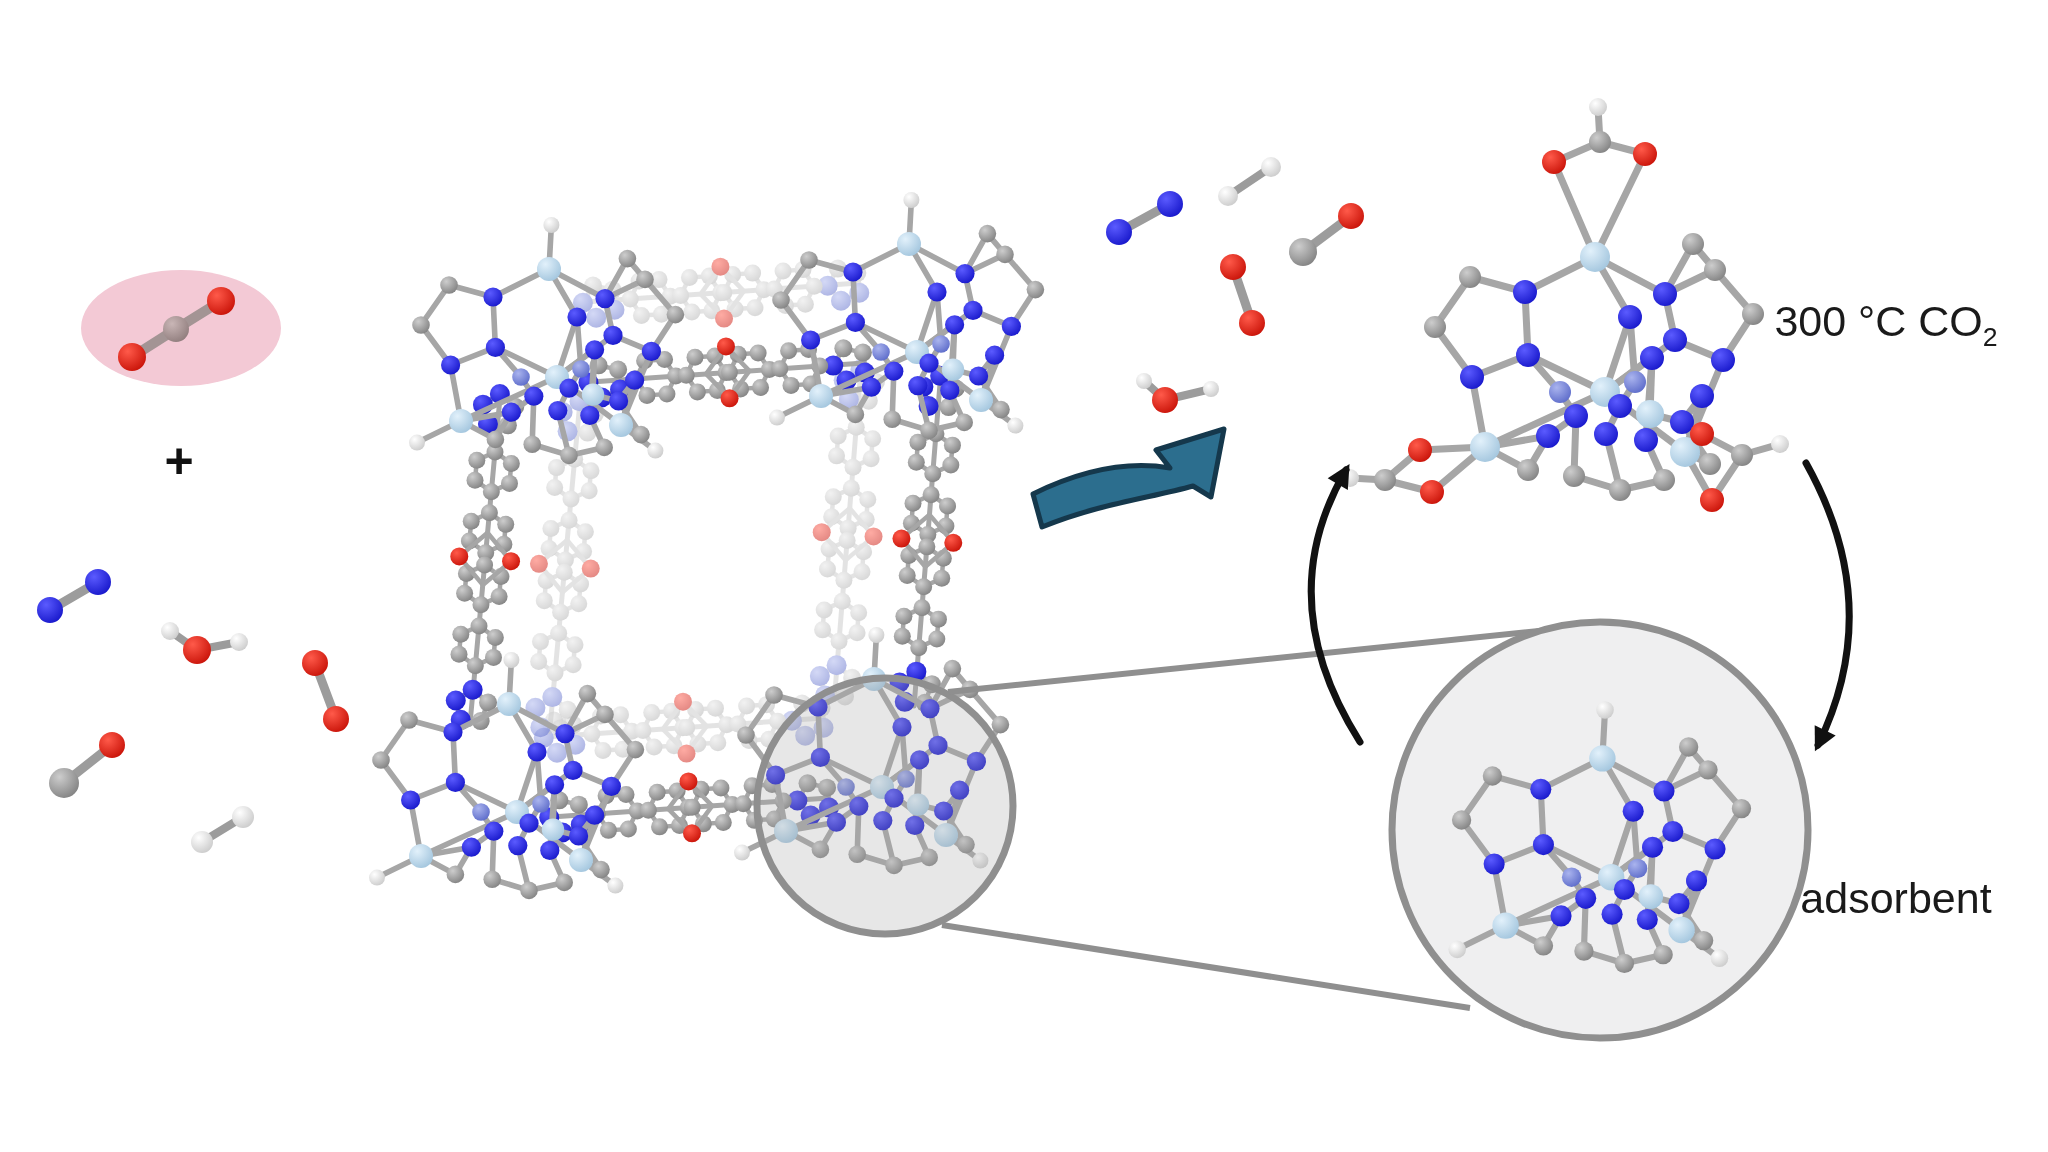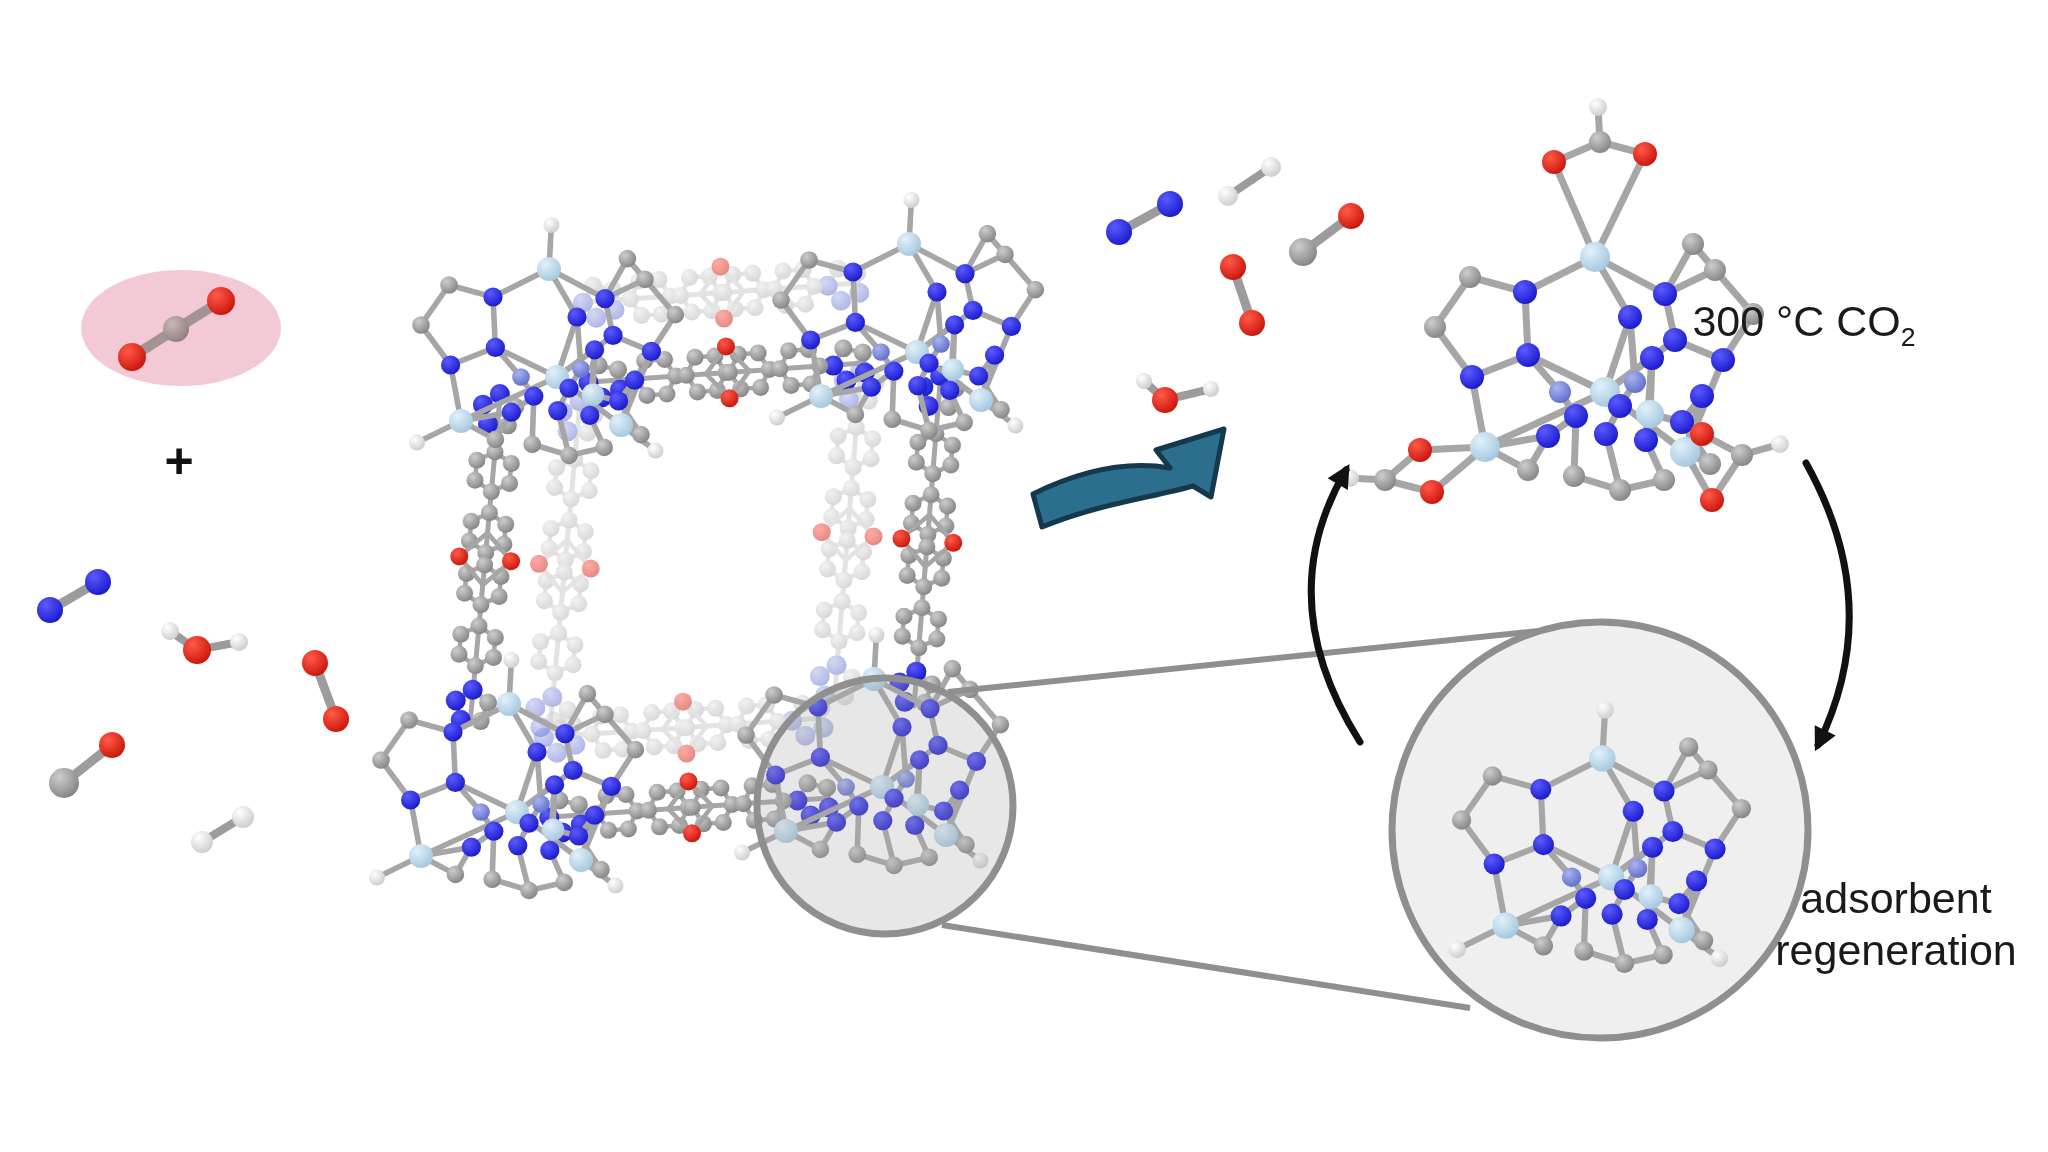--- a/index.html
+++ b/index.html
@@ -1272,21 +1272,20 @@
         <circle cx="138" cy="132" r="10" fill="url(#g-H)"></circle>
       </g>
       <g>
         <path d="M 1360 742 Q 1270 600 1346 470" fill="none" stroke="#111111" stroke-width="7" stroke-linecap="round" marker-end="url(#ah)"></path>
         <path d="M 1806 463 Q 1886 606 1818 745" fill="none" stroke="#111111" stroke-width="7" stroke-linecap="round" marker-end="url(#ah)"></path>
       </g>
     </svg>
 
   <div class="plus" id="plus" style="left: 150px; top: 432px; width: 58px;">+</div>
 
-  <div class="lbl" id="captureLbl" style="left: 1664px; top: 295px; width: 280px;">
+  <div class="lbl" id="captureLbl" style="left: 1746px; top: 295px; width: 280px;">
     <div><span>300 °C CO</span><sub>2</sub></div>
   </div>
 
   <div class="lbl" id="regenLbl" style="left: 1746px; top: 872px; width: 300px;">
     <div>adsorbent</div>
-    <div>regeneration</div>
   </div>
 </div>
 
 </body></html>

